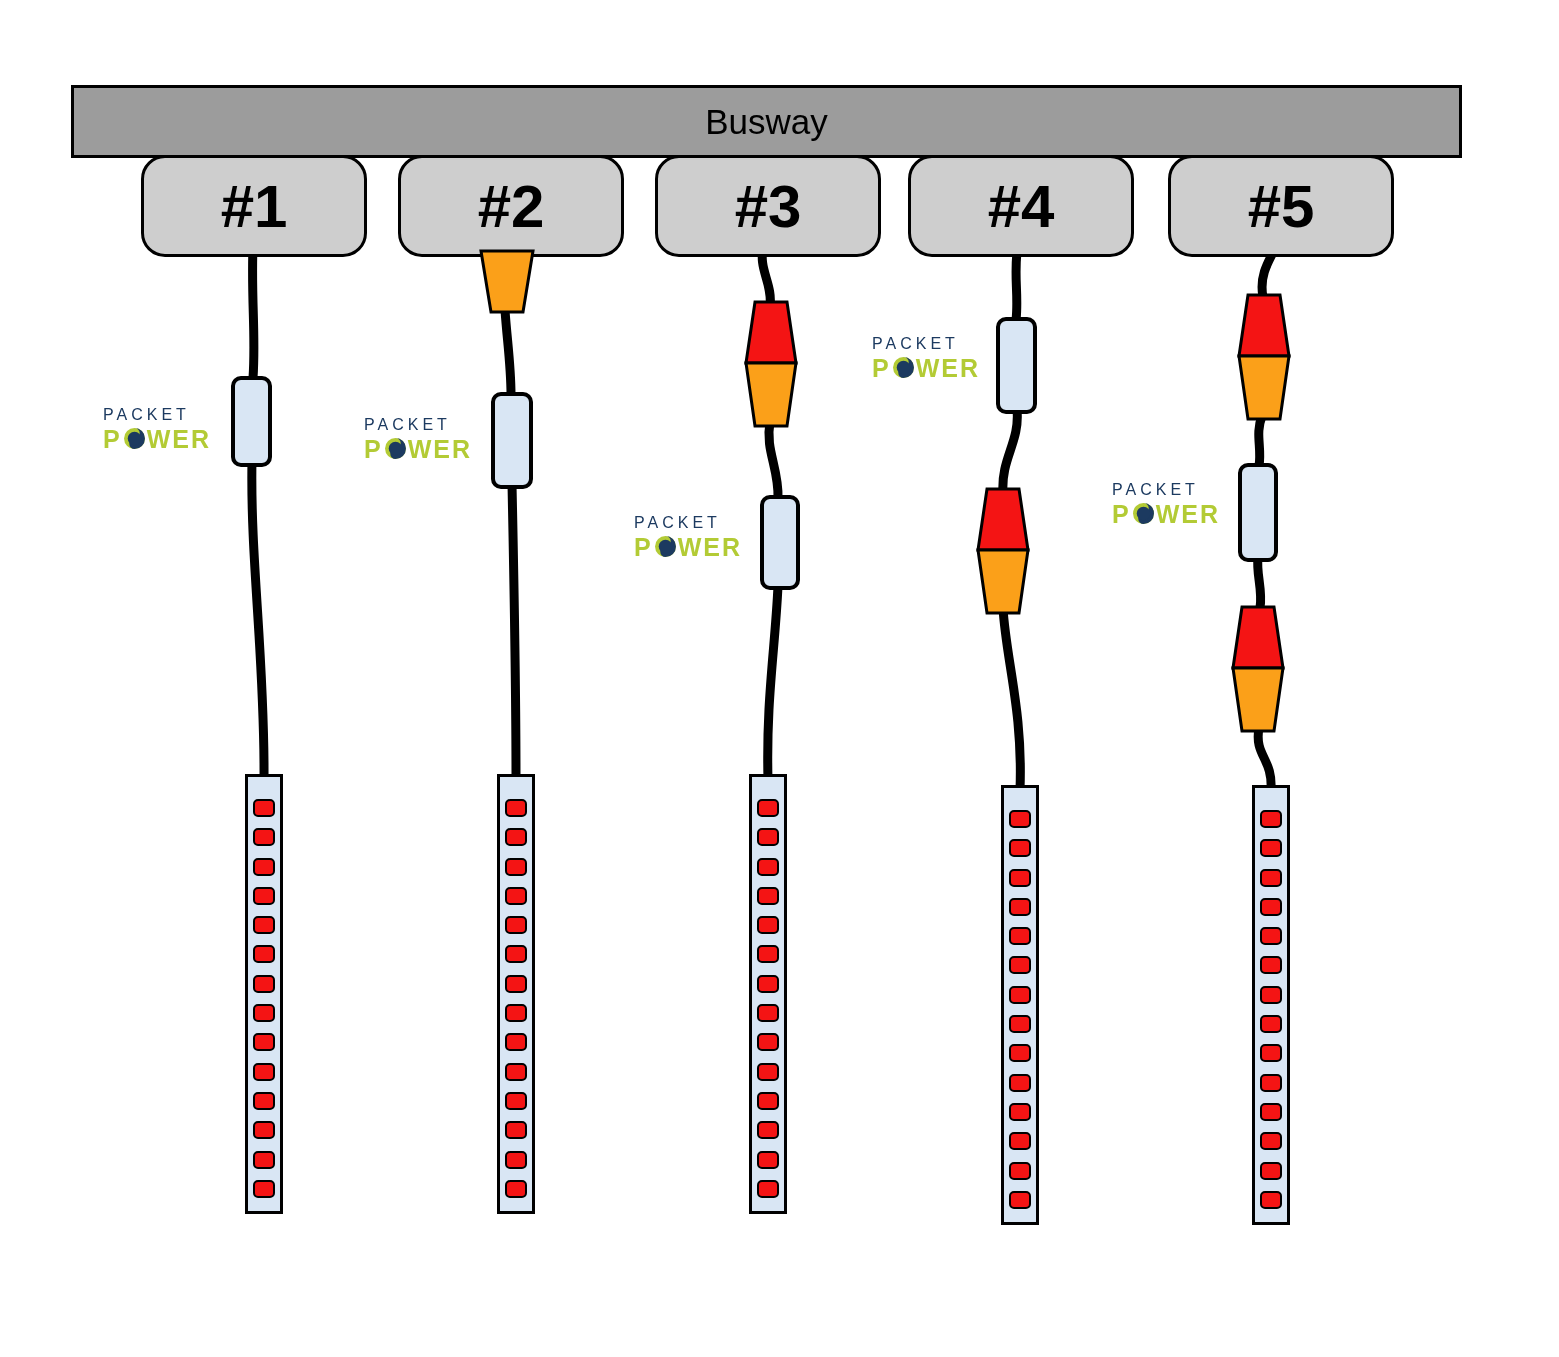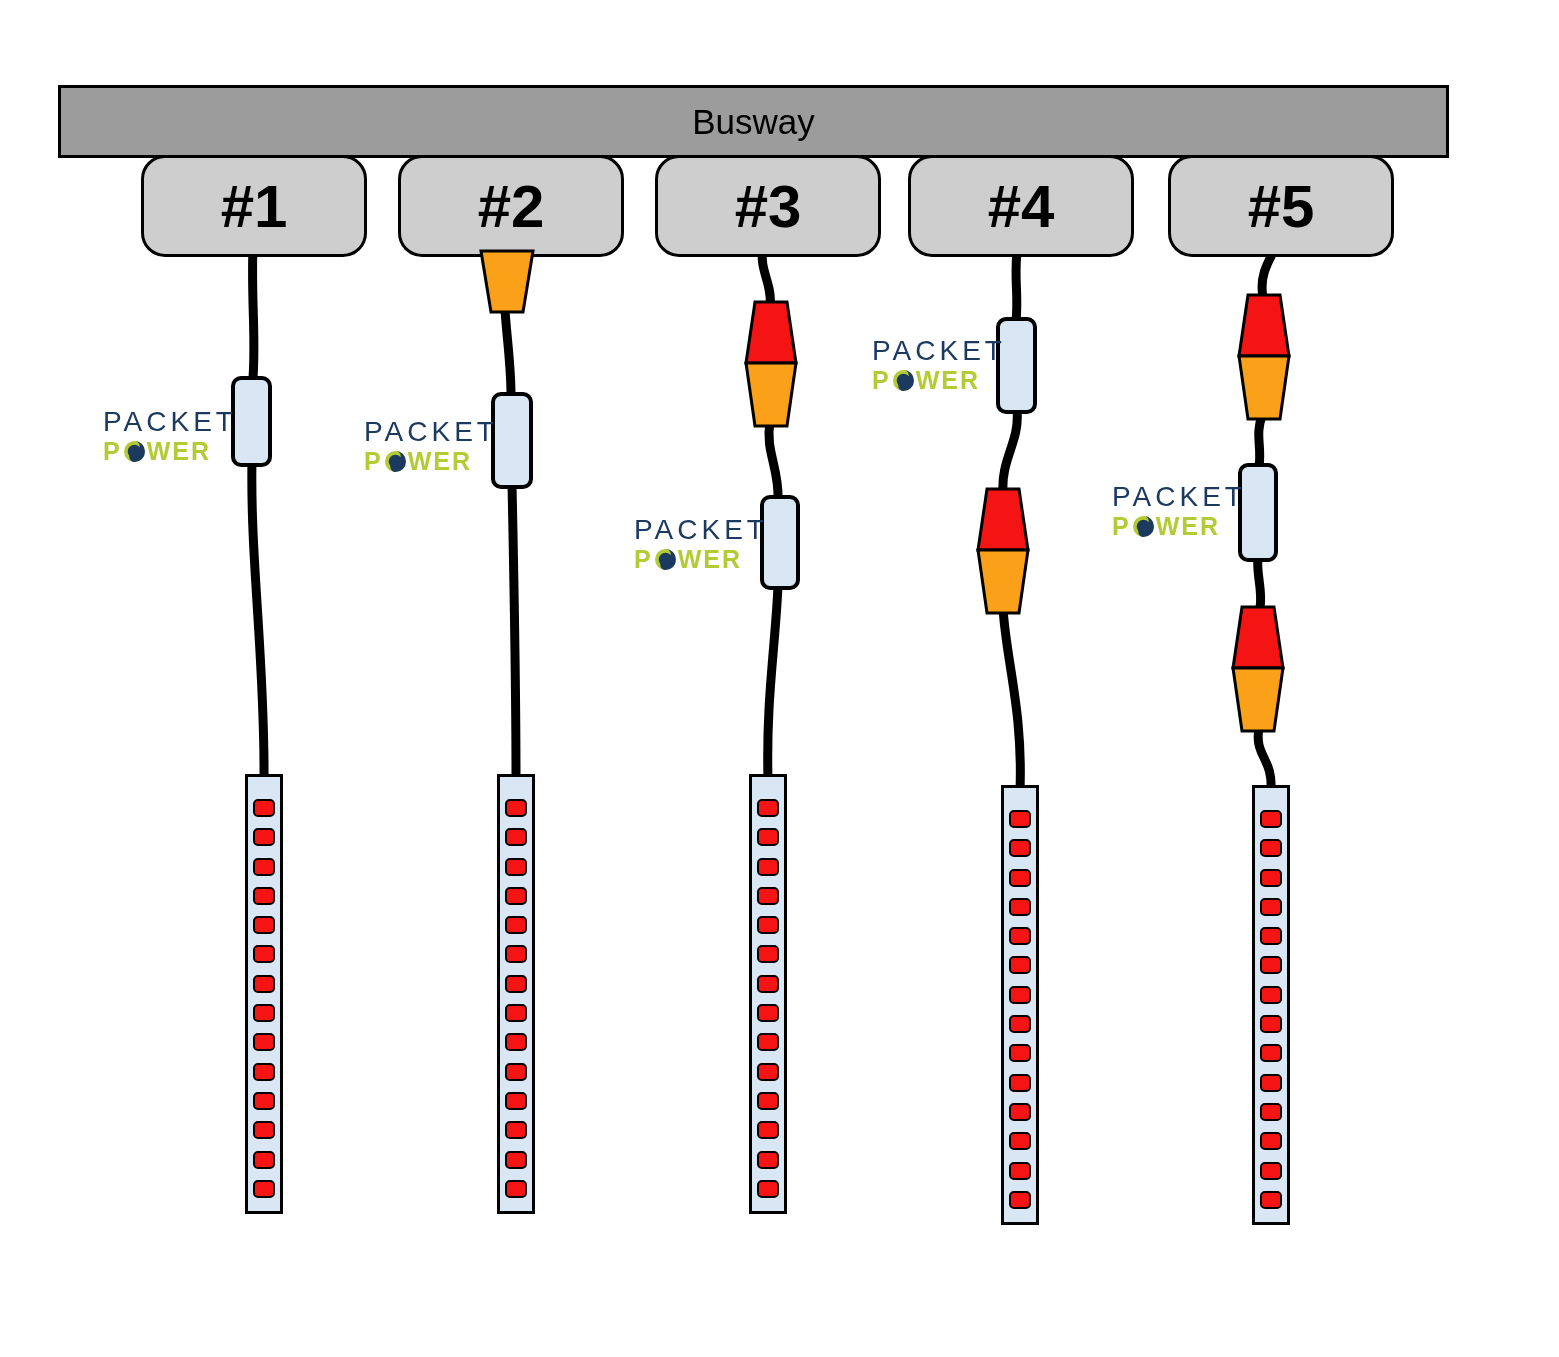--- a/index.html
+++ b/index.html
@@ -4,21 +4,21 @@
 <style>
   html,body{margin:0;padding:0;background:#ffffff;}
   .canvas{
     position:relative;width:1559px;height:1357px;background:#ffffff;overflow:hidden;
     font-family:"Liberation Sans", sans-serif;
   }
   .cables{position:absolute;left:0;top:0;z-index:1;}
   .cables path{fill:none;stroke:#000;stroke-width:9;stroke-linecap:butt;}
 
   .busway{
-    position:absolute;left:58px;top:85px;width:1385px;height:67px;z-index:2;
+    position:absolute;left:71px;top:85px;width:1385px;height:67px;z-index:2;
     background:#9c9c9c;border:3px solid #000;
     display:flex;align-items:center;justify-content:center;
     font-size:35px;color:#000;
   }
   .tap{
     position:absolute;top:155px;width:220px;height:96px;z-index:3;
     background:#cecece;border:3px solid #000;border-radius:24px;
     display:flex;align-items:center;justify-content:center;
     font-size:60px;font-weight:bold;color:#000;
   }
@@ -30,21 +30,21 @@
     box-sizing:border-box;
   }
   .m1{left:231px;top:376px;width:41px;height:91px}
   .m2{left:491px;top:392px;width:42px;height:97px}
   .m3{left:760px;top:495px;width:40px;height:95px}
   .m4{left:996px;top:317px;width:41px;height:97px}
   .m5{left:1238px;top:463px;width:40px;height:99px}
 
   .pp-logo{position:absolute;z-index:3;width:130px;line-height:1.05;}
   .pp-line1{
-    color:#1c3a60;font-size:28px;letter-spacing:4px;font-weight:400;white-space:nowrap;
+    color:#1c3a60;font-size:16px;letter-spacing:4px;font-weight:400;white-space:nowrap;
   }
   .pp-line2{
     color:#b3cb35;font-size:25px;letter-spacing:2px;font-weight:bold;white-space:nowrap;
     margin-top:2px;display:flex;align-items:center;
   }
   .pp-o{display:inline-block;width:23px;height:23px;margin:0 1px;}
   .l1{left:103px;top:407px}
   .l2{left:364px;top:417px}
   .l3{left:634px;top:515px}
   .l4{left:872px;top:336px}

